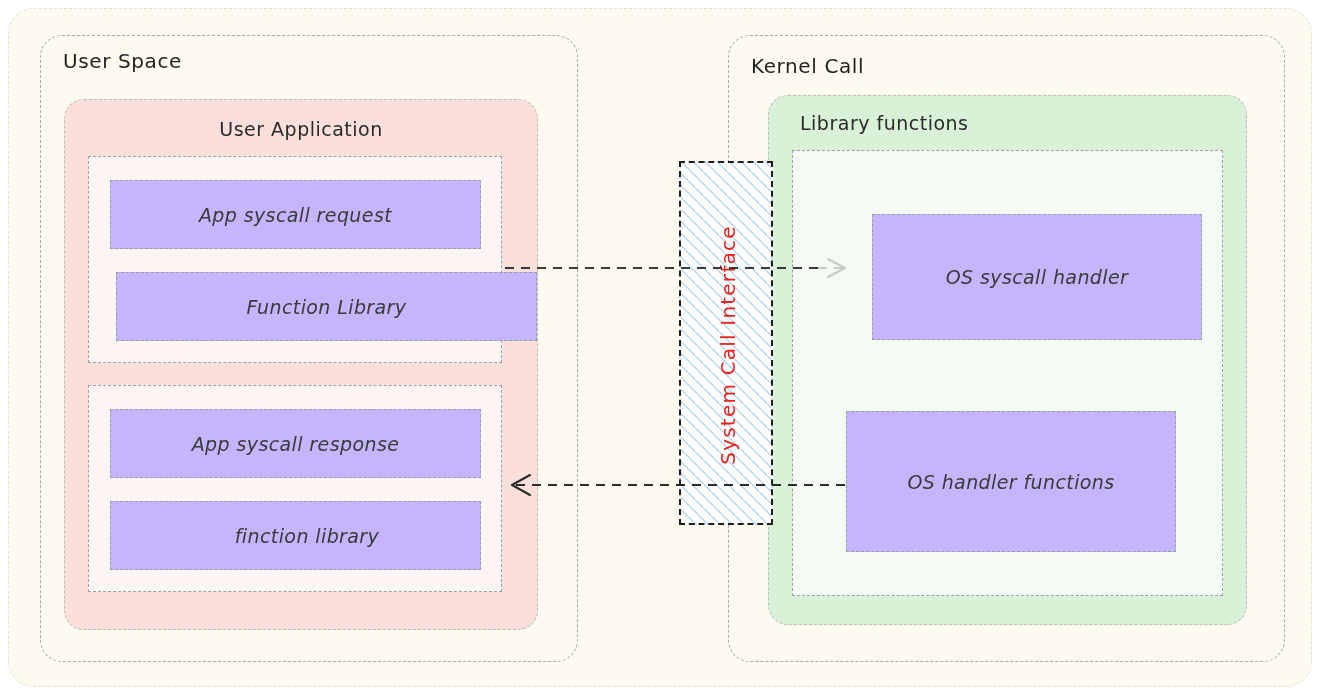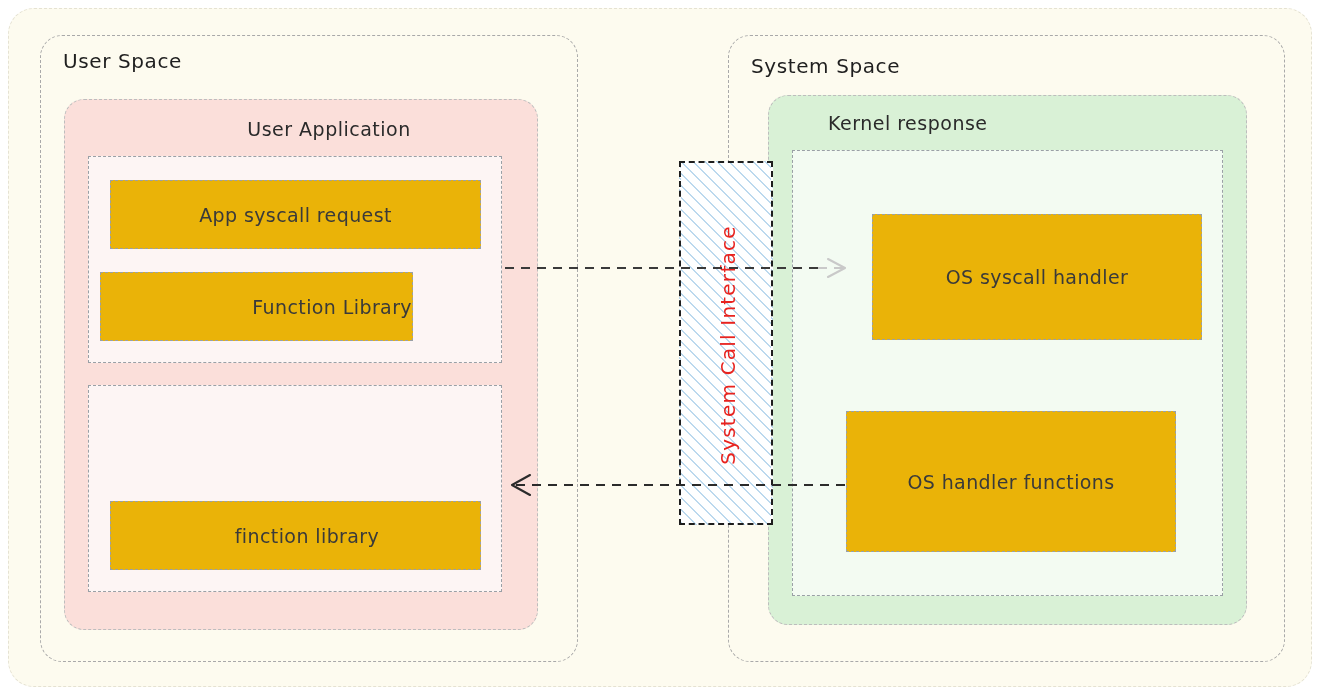--- a/index.html
+++ b/index.html
@@ -45,39 +45,38 @@
     box-sizing:border-box;
   }
   .group.pink{background:#fbdfda;}
   .group.green{background:#d9f1d6;}
   .group-title{
     position:absolute;
     font-size:19px;
     color:#2a2a2a;
     letter-spacing:.5px;
     white-space:nowrap;
-    margin-left:28px;
   }
 
   
   .subgroup{
     position:absolute;
     border:1.6px dashed #9aa0a6;
     box-sizing:border-box;
   }
   .subgroup.tintpink{background:#fdf5f4;}
   .subgroup.tintgreen{background:#f3fbf2;}
 
   
   .leaf{
     position:absolute;
-    background:#eab308;
+    background:#c4b5fd;
     border:1.6px dashed #9aa0a6;
     box-sizing:border-box;
-    display:flex;align-items:center;justify-content:center;
+    display:flex;align-items:center;justify-content:center;font-style:italic;
   }
   .leaf span{
     font-size:19px;color:#3a3a3a;letter-spacing:.4px;white-space:nowrap;
   }
 
   
   .sci{
     position:absolute;left:679px;top:161px;width:94px;height:364px;
     border:2.4px dashed #1d1d1d;
     box-sizing:border-box;
@@ -113,34 +112,37 @@
   <div class="space" style="left:40px;top:35px;width:538px;height:627px;"></div>
   <div class="space-title" style="left:63px;top:33px;margin-top:16px;">User Space</div>
 
   <div class="group pink" style="left:64px;top:99px;width:474px;height:531px;"></div>
   <div class="group-title" style="left:64px;top:118px;width:474px;text-align:center;">User Application</div>
 
   <div class="subgroup tintpink" style="left:88px;top:156px;width:414px;height:207px;"></div>
   <div class="leaf" style="left:110px;top:180px;width:371px;height:69px;">
     <span>App syscall request</span>
   </div>
-  <div class="leaf" style="left:100px;top:272px;width:313px;height:69px;justify-content:flex-end;">
+  <div class="leaf" style="left:116px;top:272px;width:421px;height:69px;">
     <span>Function Library</span>
   </div>
 
   <div class="subgroup tintpink" style="left:88px;top:385px;width:414px;height:207px;"></div>
+  <div class="leaf" style="left:110px;top:409px;width:371px;height:69px;">
+    <span>App syscall response</span>
+  </div>
   <div class="leaf" style="left:110px;top:501px;width:371px;height:69px;padding-left:23px;">
     <span>finction library</span>
   </div>
 
   <div class="space" style="left:728px;top:35px;width:557px;height:627px;"></div>
-  <div class="space-title" style="left:751px;top:54px;">System Space</div>
+  <div class="space-title" style="left:751px;top:54px;">Kernel Call</div>
 
   <div class="group green" style="left:768px;top:95px;width:479px;height:530px;"></div>
-  <div class="group-title" style="left:800px;top:112px;">Kernel response</div>
+  <div class="group-title" style="left:800px;top:112px;">Library functions</div>
 
   <div class="subgroup tintgreen" style="left:792px;top:150px;width:431px;height:446px;"></div>
 
   <div class="leaf" style="left:872px;top:214px;width:330px;height:126px;">
     <span>OS syscall handler</span>
   </div>
   <div class="leaf" style="left:846px;top:411px;width:330px;height:141px;">
     <span>OS handler functions</span>
   </div>
 

